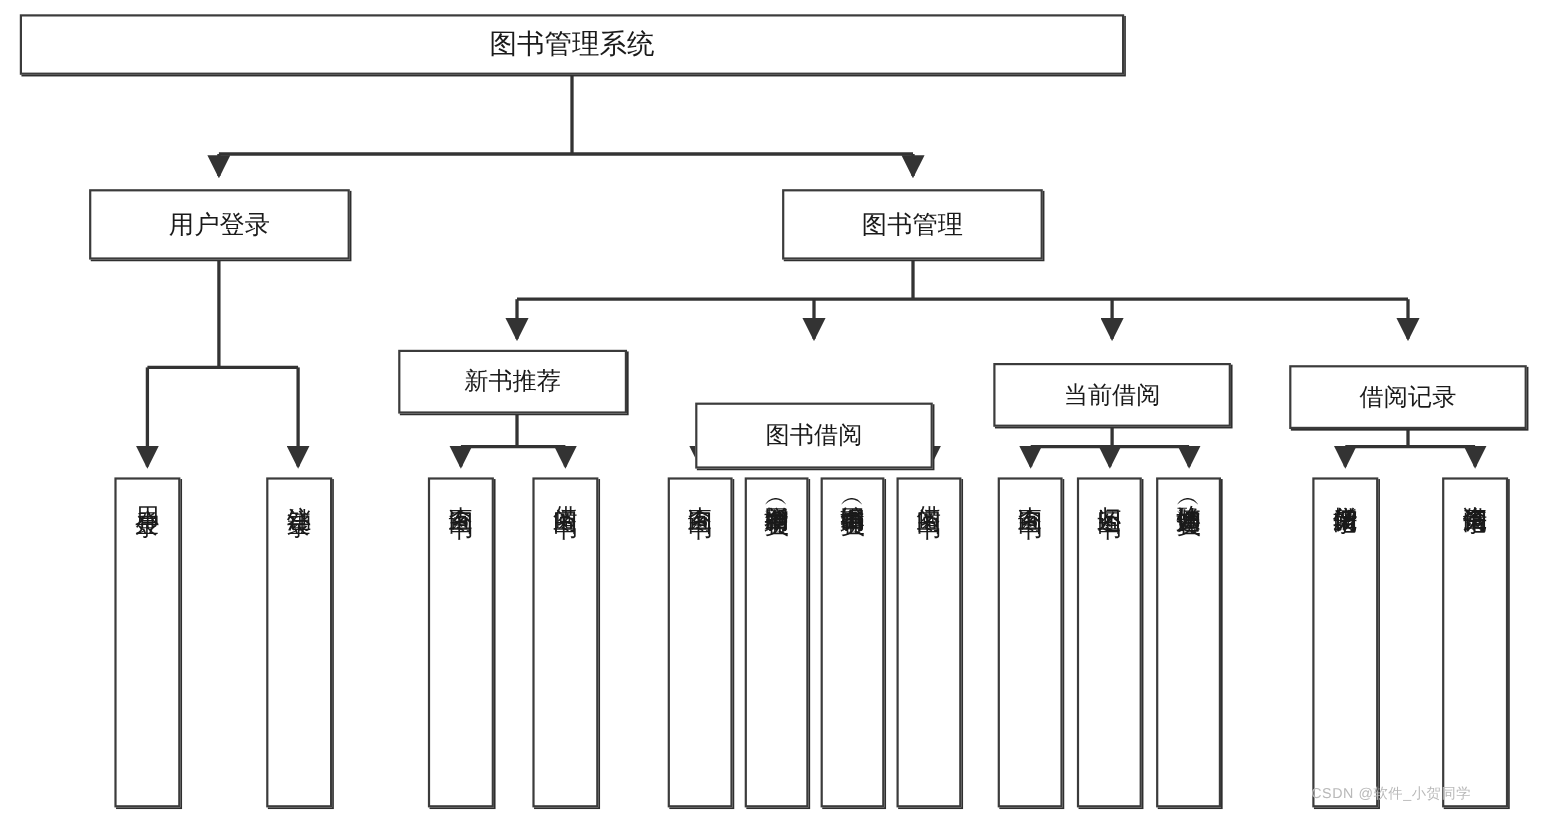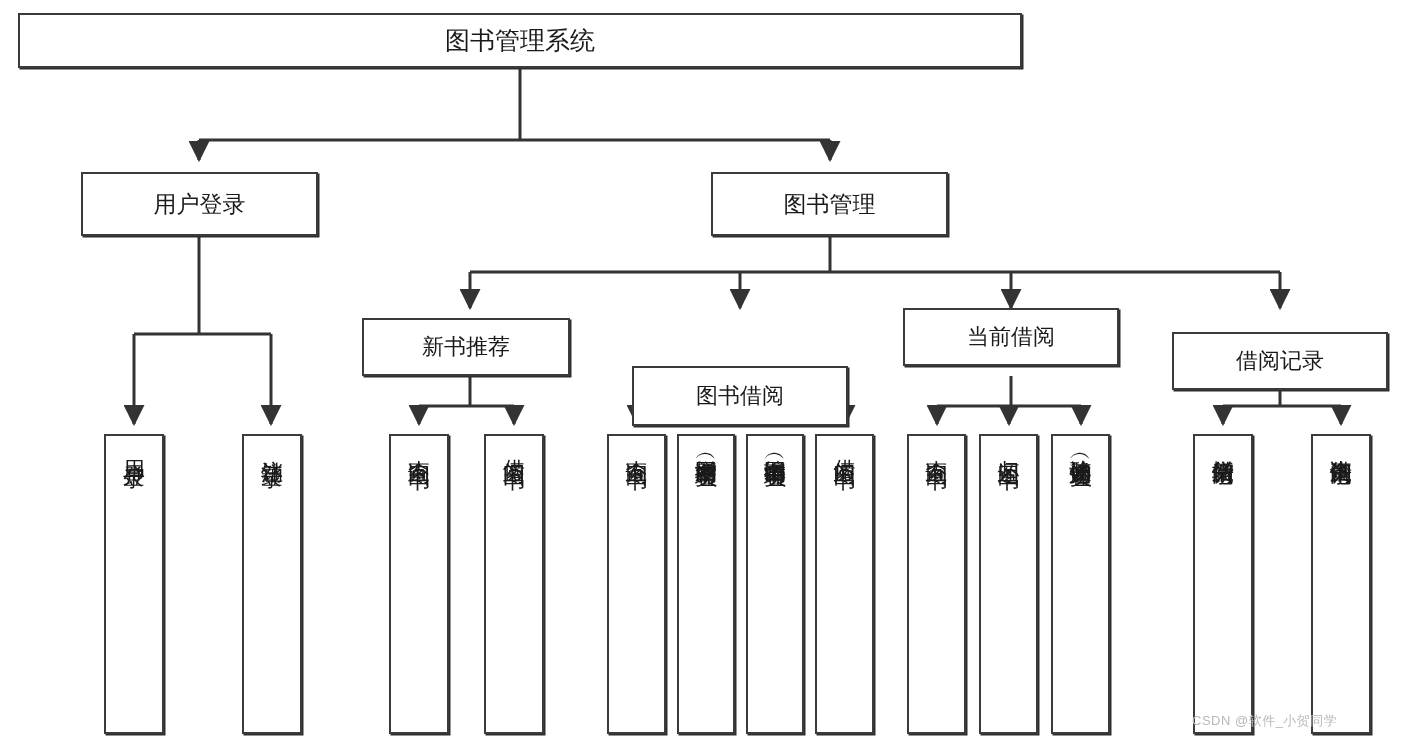--- a/index.html
+++ b/index.html
@@ -147,21 +147,21 @@
   </div>
 
   <div class="node node-l3" style="left:362px; top:318px; width:208px; height:58px;">
     <span class="label">新书推荐</span>
   </div>
 
   <div class="node node-l3" style="left:632px; top:318px; width:216px; height:60px;margin-top:48px;">
     <span class="label">图书借阅</span>
   </div>
 
-  <div class="node node-l3" style="left:903px; top:308px; width:216px; height:58px;">
+  <div class="node node-l3" style="left:903px; top:330px; width:216px; height:58px;">
     <span class="label">当前借阅</span>
   </div>
 
   <div class="node node-l3" style="left:1172px; top:332px; width:216px; height:58px;">
     <span class="label">借阅记录</span>
   </div>
 
   <div class="node node-leaf" style="left:104px; top:434px; width:60px; height:300px;">
     <span class="label">用户登录</span>
   </div>

